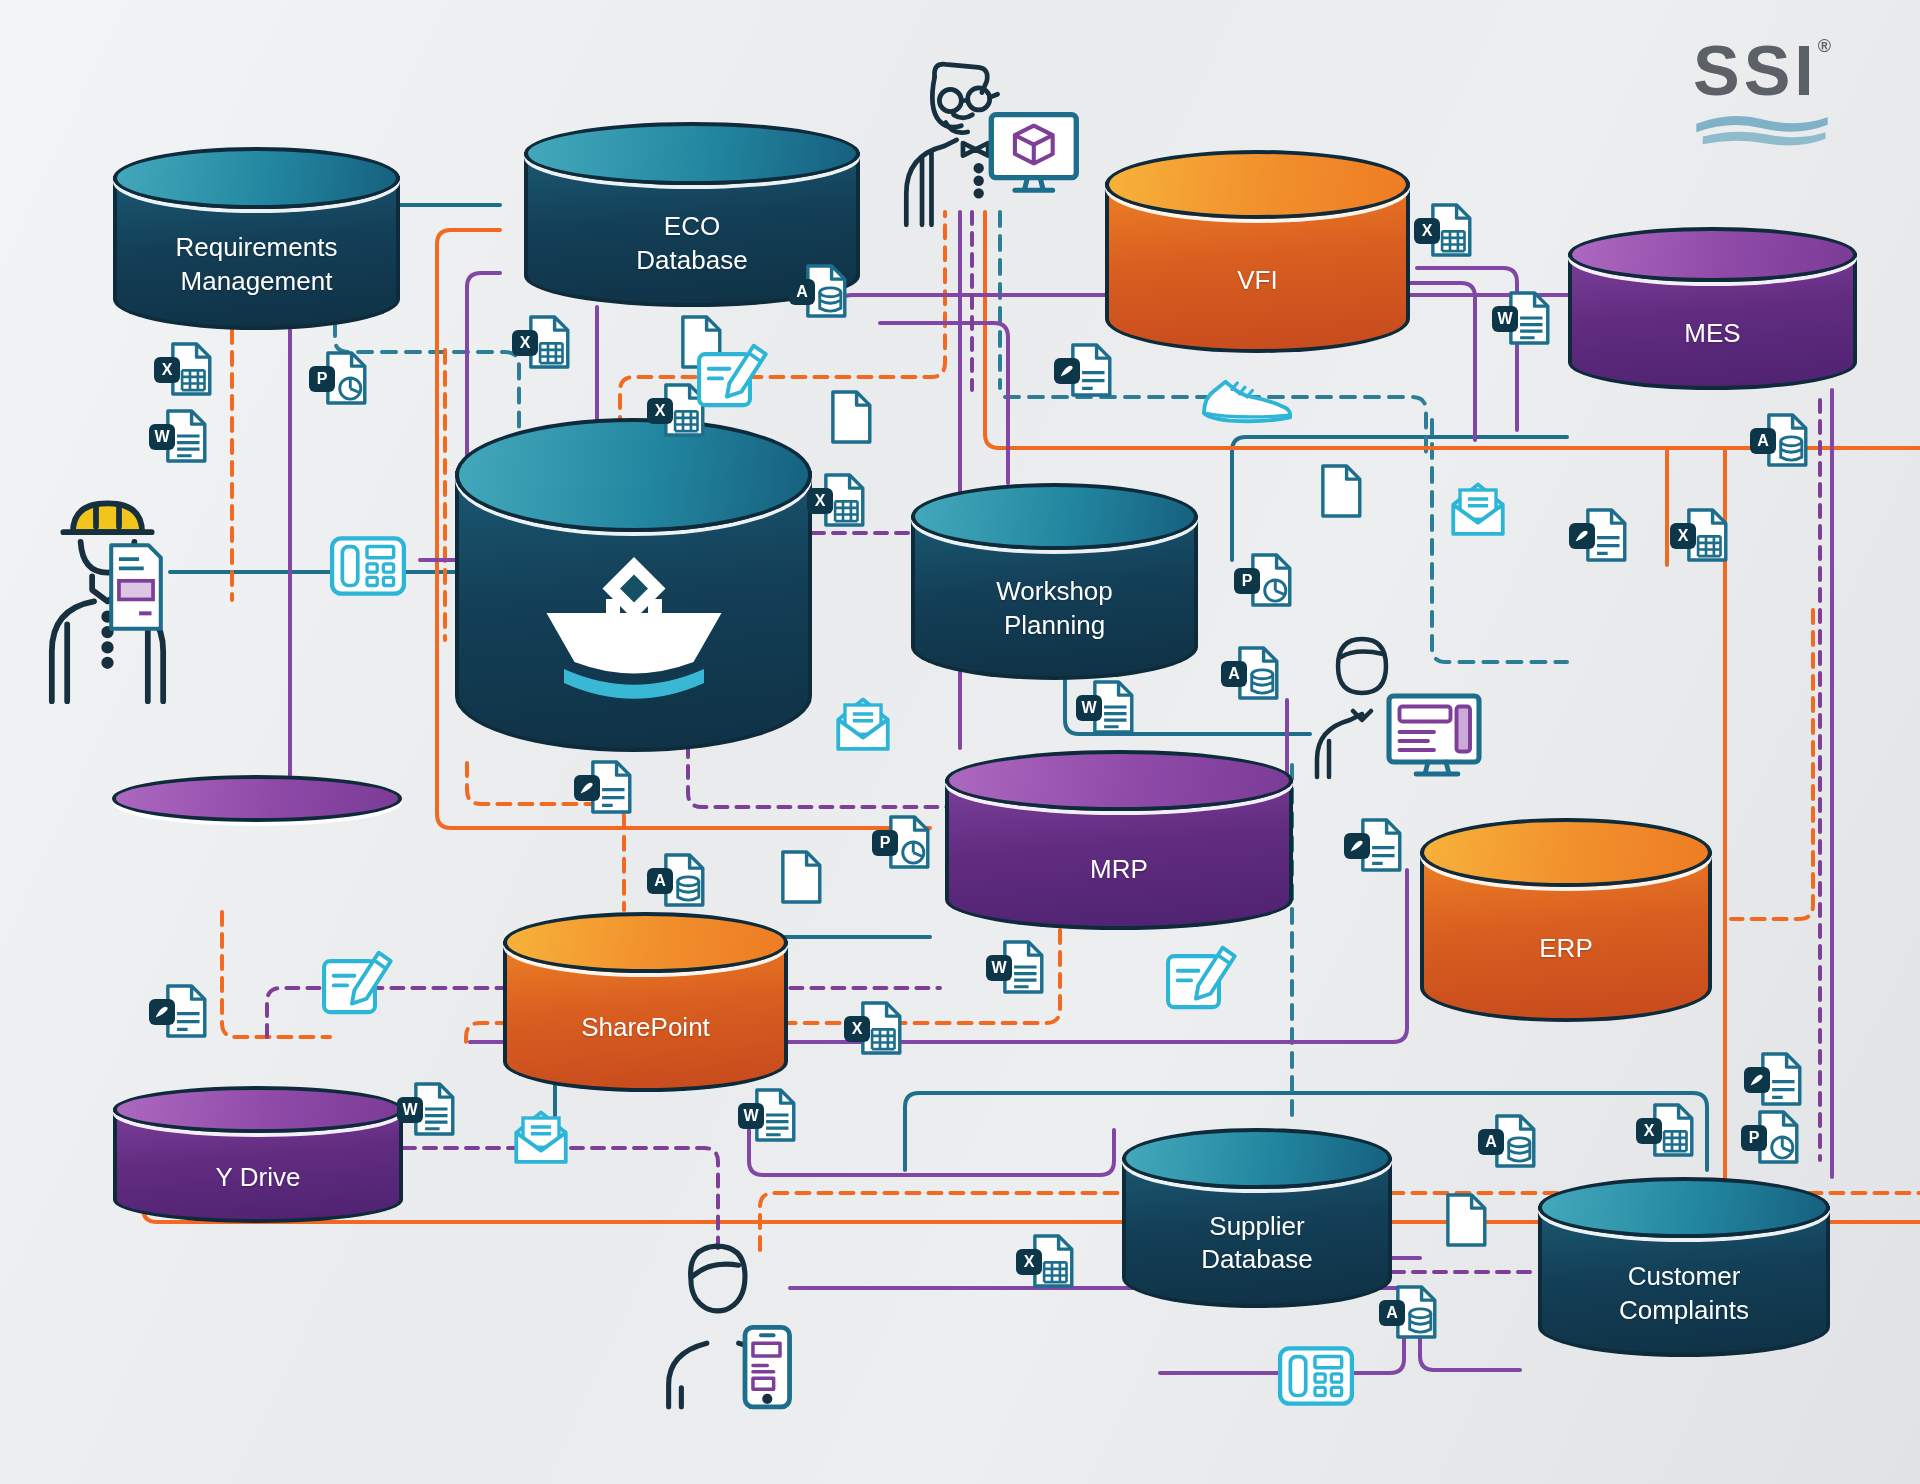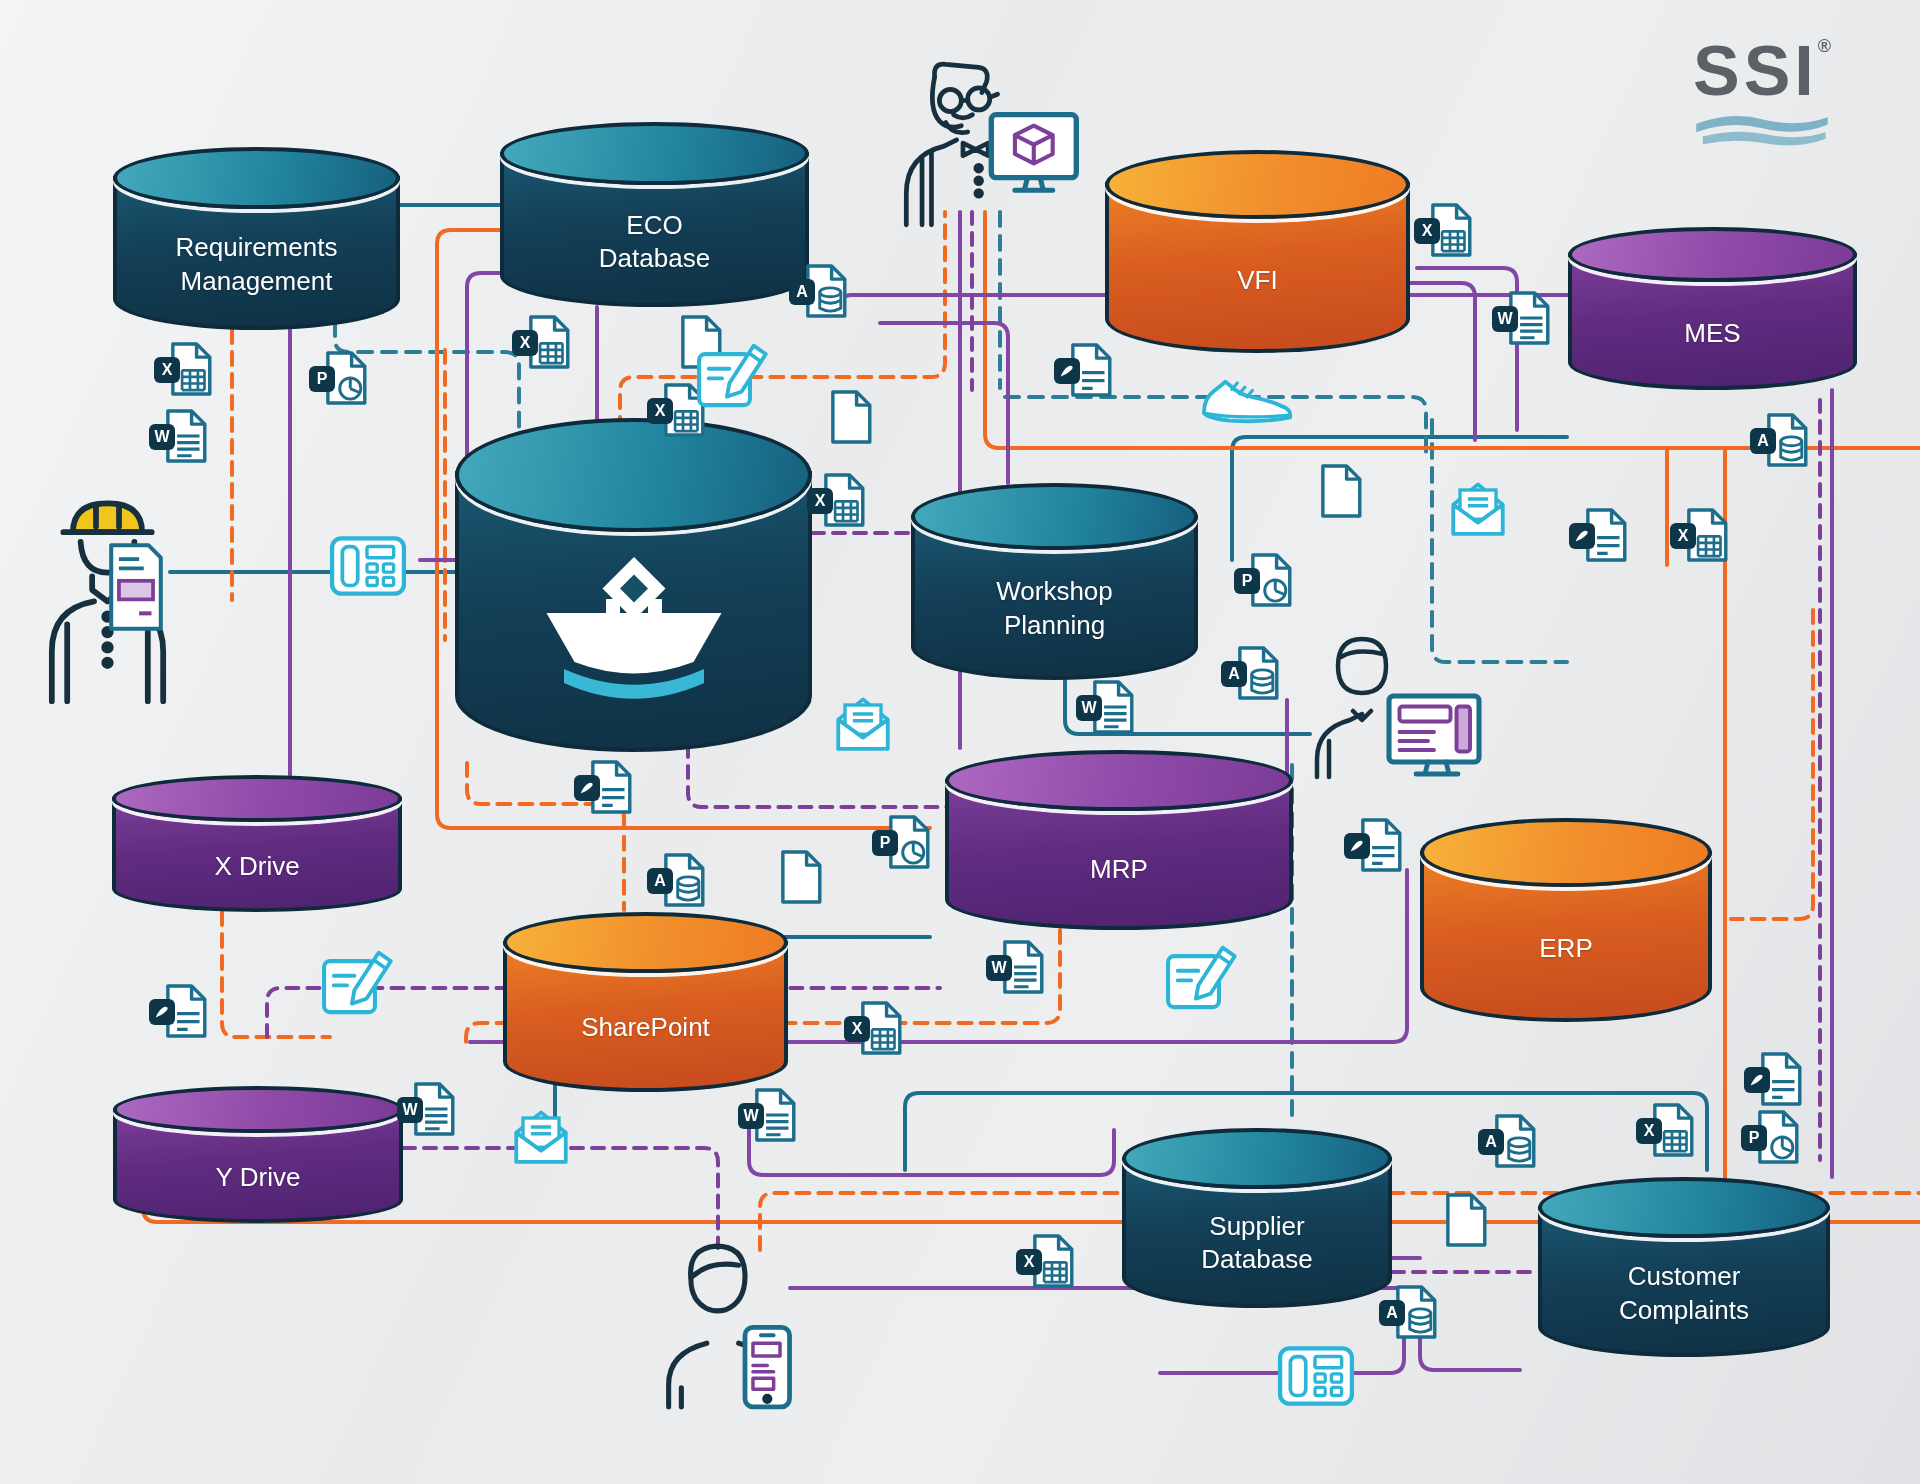--- a/index.html
+++ b/index.html
@@ -162,21 +162,21 @@
   </defs>
 </svg>
 
 <div class="cyl teal" style="left:113px;top:147px;width:287px;height:183px;">
   <div class="top"></div>
   <div class="body">
         <span class="label">Requirements
 Management</span>
       </div>
 </div>
-<div class="cyl teal" style="left:500px;top:122px;width:309px;height:185px;">
+<div class="cyl teal" style="left:524px;top:122px;width:336px;height:185px;">
   <div class="top"></div>
   <div class="body">
         <span class="label">ECO
 Database</span>
       </div>
 </div>
 <div class="cyl orange" style="left:1105px;top:150px;width:305px;height:203px;">
   <div class="top"></div>
   <div class="body">
         <span class="label">VFI</span>
@@ -201,23 +201,20 @@
 </div>
 <div class="cyl teal" style="left:911px;top:483px;width:287px;height:197px;">
   <div class="top"></div>
   <div class="body">
         <span class="label">Workshop
 Planning</span>
       </div>
 </div>
 <div class="cyl purple" style="left:112px;top:775px;width:290px;height:137px;">
   <div class="top"></div>
-  <div class="body">
-        <span class="label">X Drive</span>
-      </div>
 </div>
 <div class="cyl purple" style="left:945px;top:750px;width:348px;height:180px;">
   <div class="top"></div>
   <div class="body">
         <span class="label">MRP</span>
       </div>
 </div>
 <div class="cyl orange" style="left:1420px;top:818px;width:292px;height:204px;">
   <div class="top"></div>
   <div class="body">

